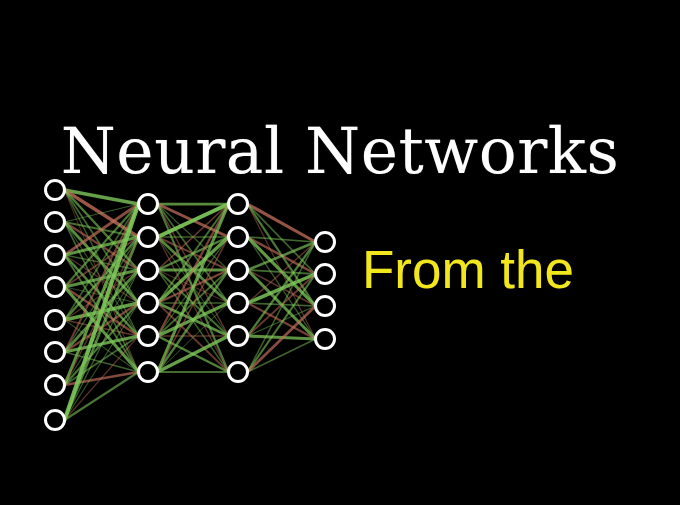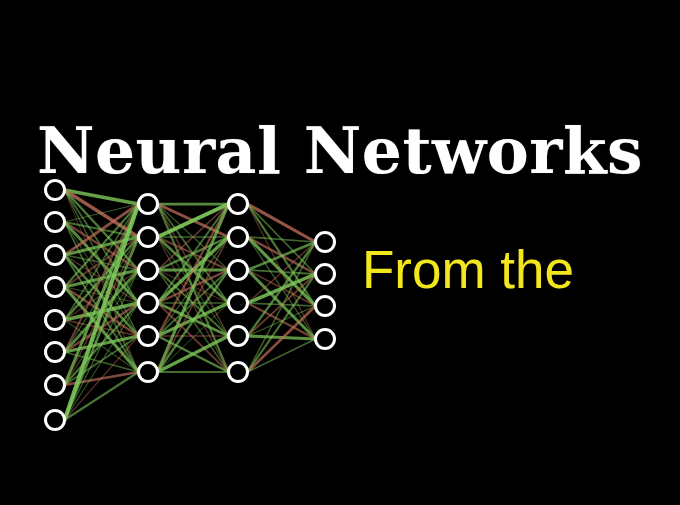--- a/index.html
+++ b/index.html
@@ -23,21 +23,21 @@
   
   #title {
     position: absolute;
     left: 0;
     top: 78px;
     width: 680px;
     text-align: center;
     color: #ffffff;
     font-family: "DejaVu Serif", "Liberation Serif", serif;
     font-size: 63px;
-    font-weight: 700;
+    font-weight: 400;
     line-height: 1.0;
     letter-spacing: 0.5px;
     white-space: nowrap;
     text-shadow: 0 0 1px rgba(255,255,255,0.35);
   }
   
   #tagline {
     position: absolute;
     left: 362px;
     top: 236px;

